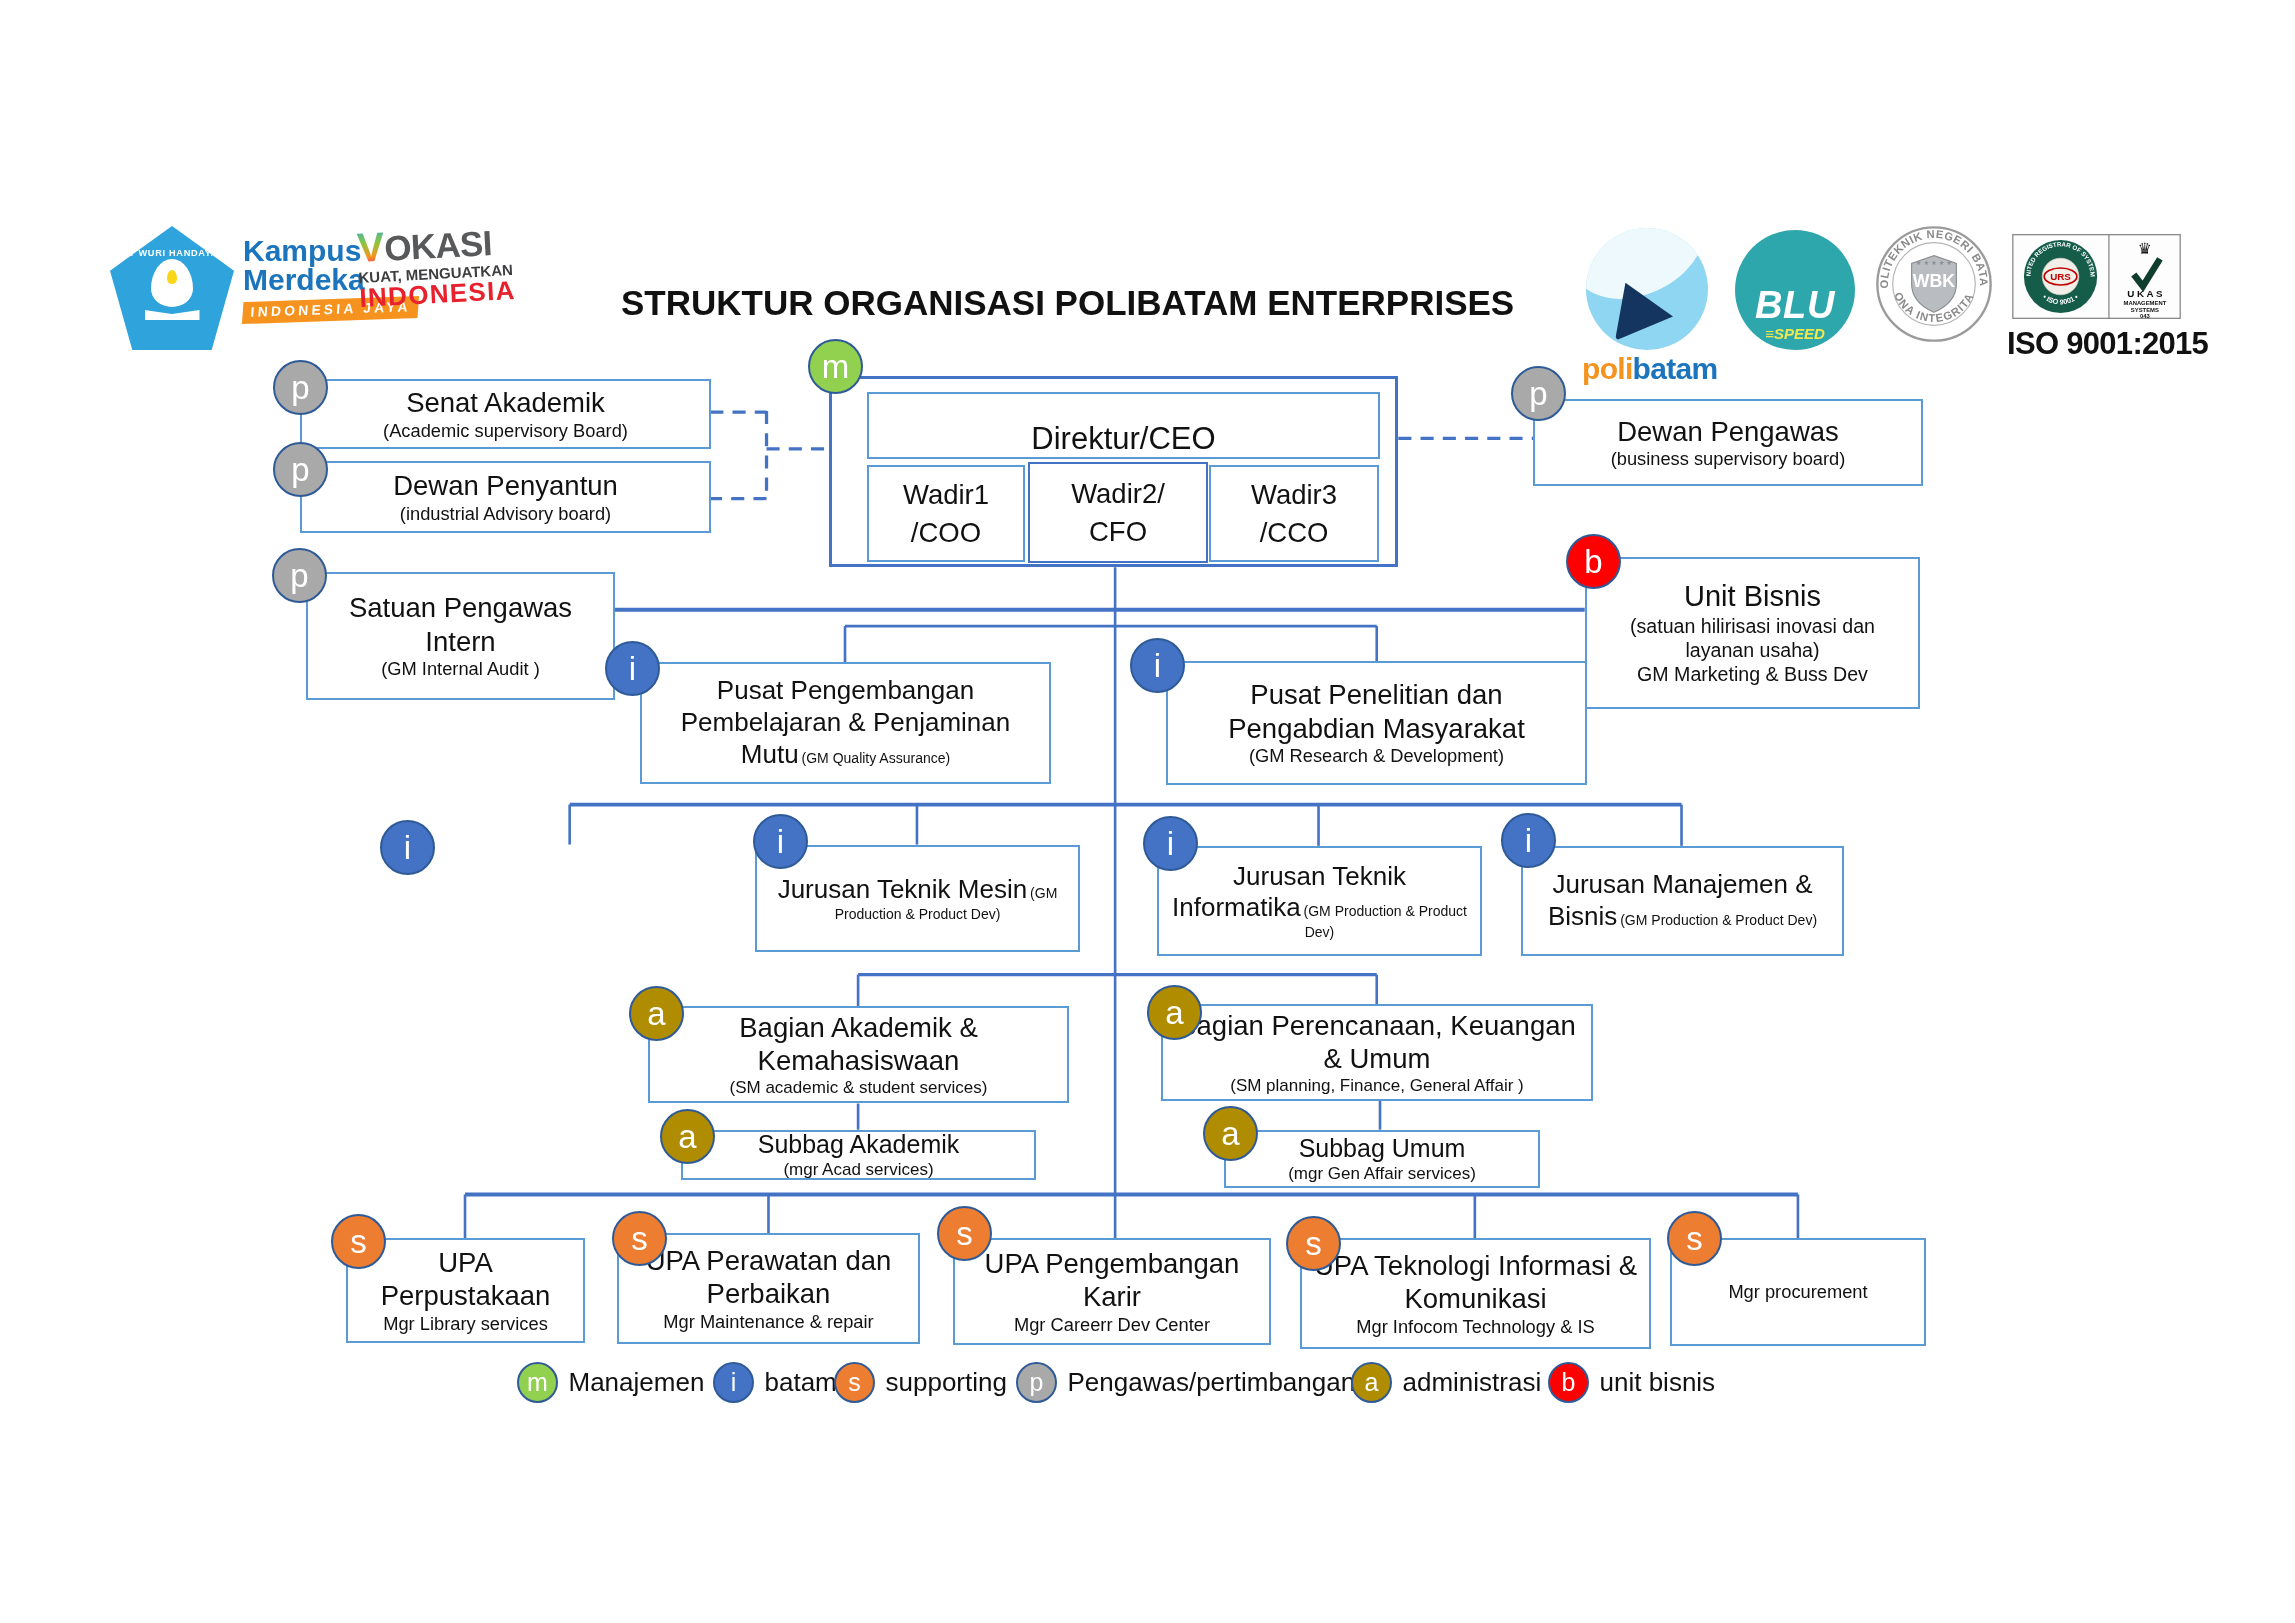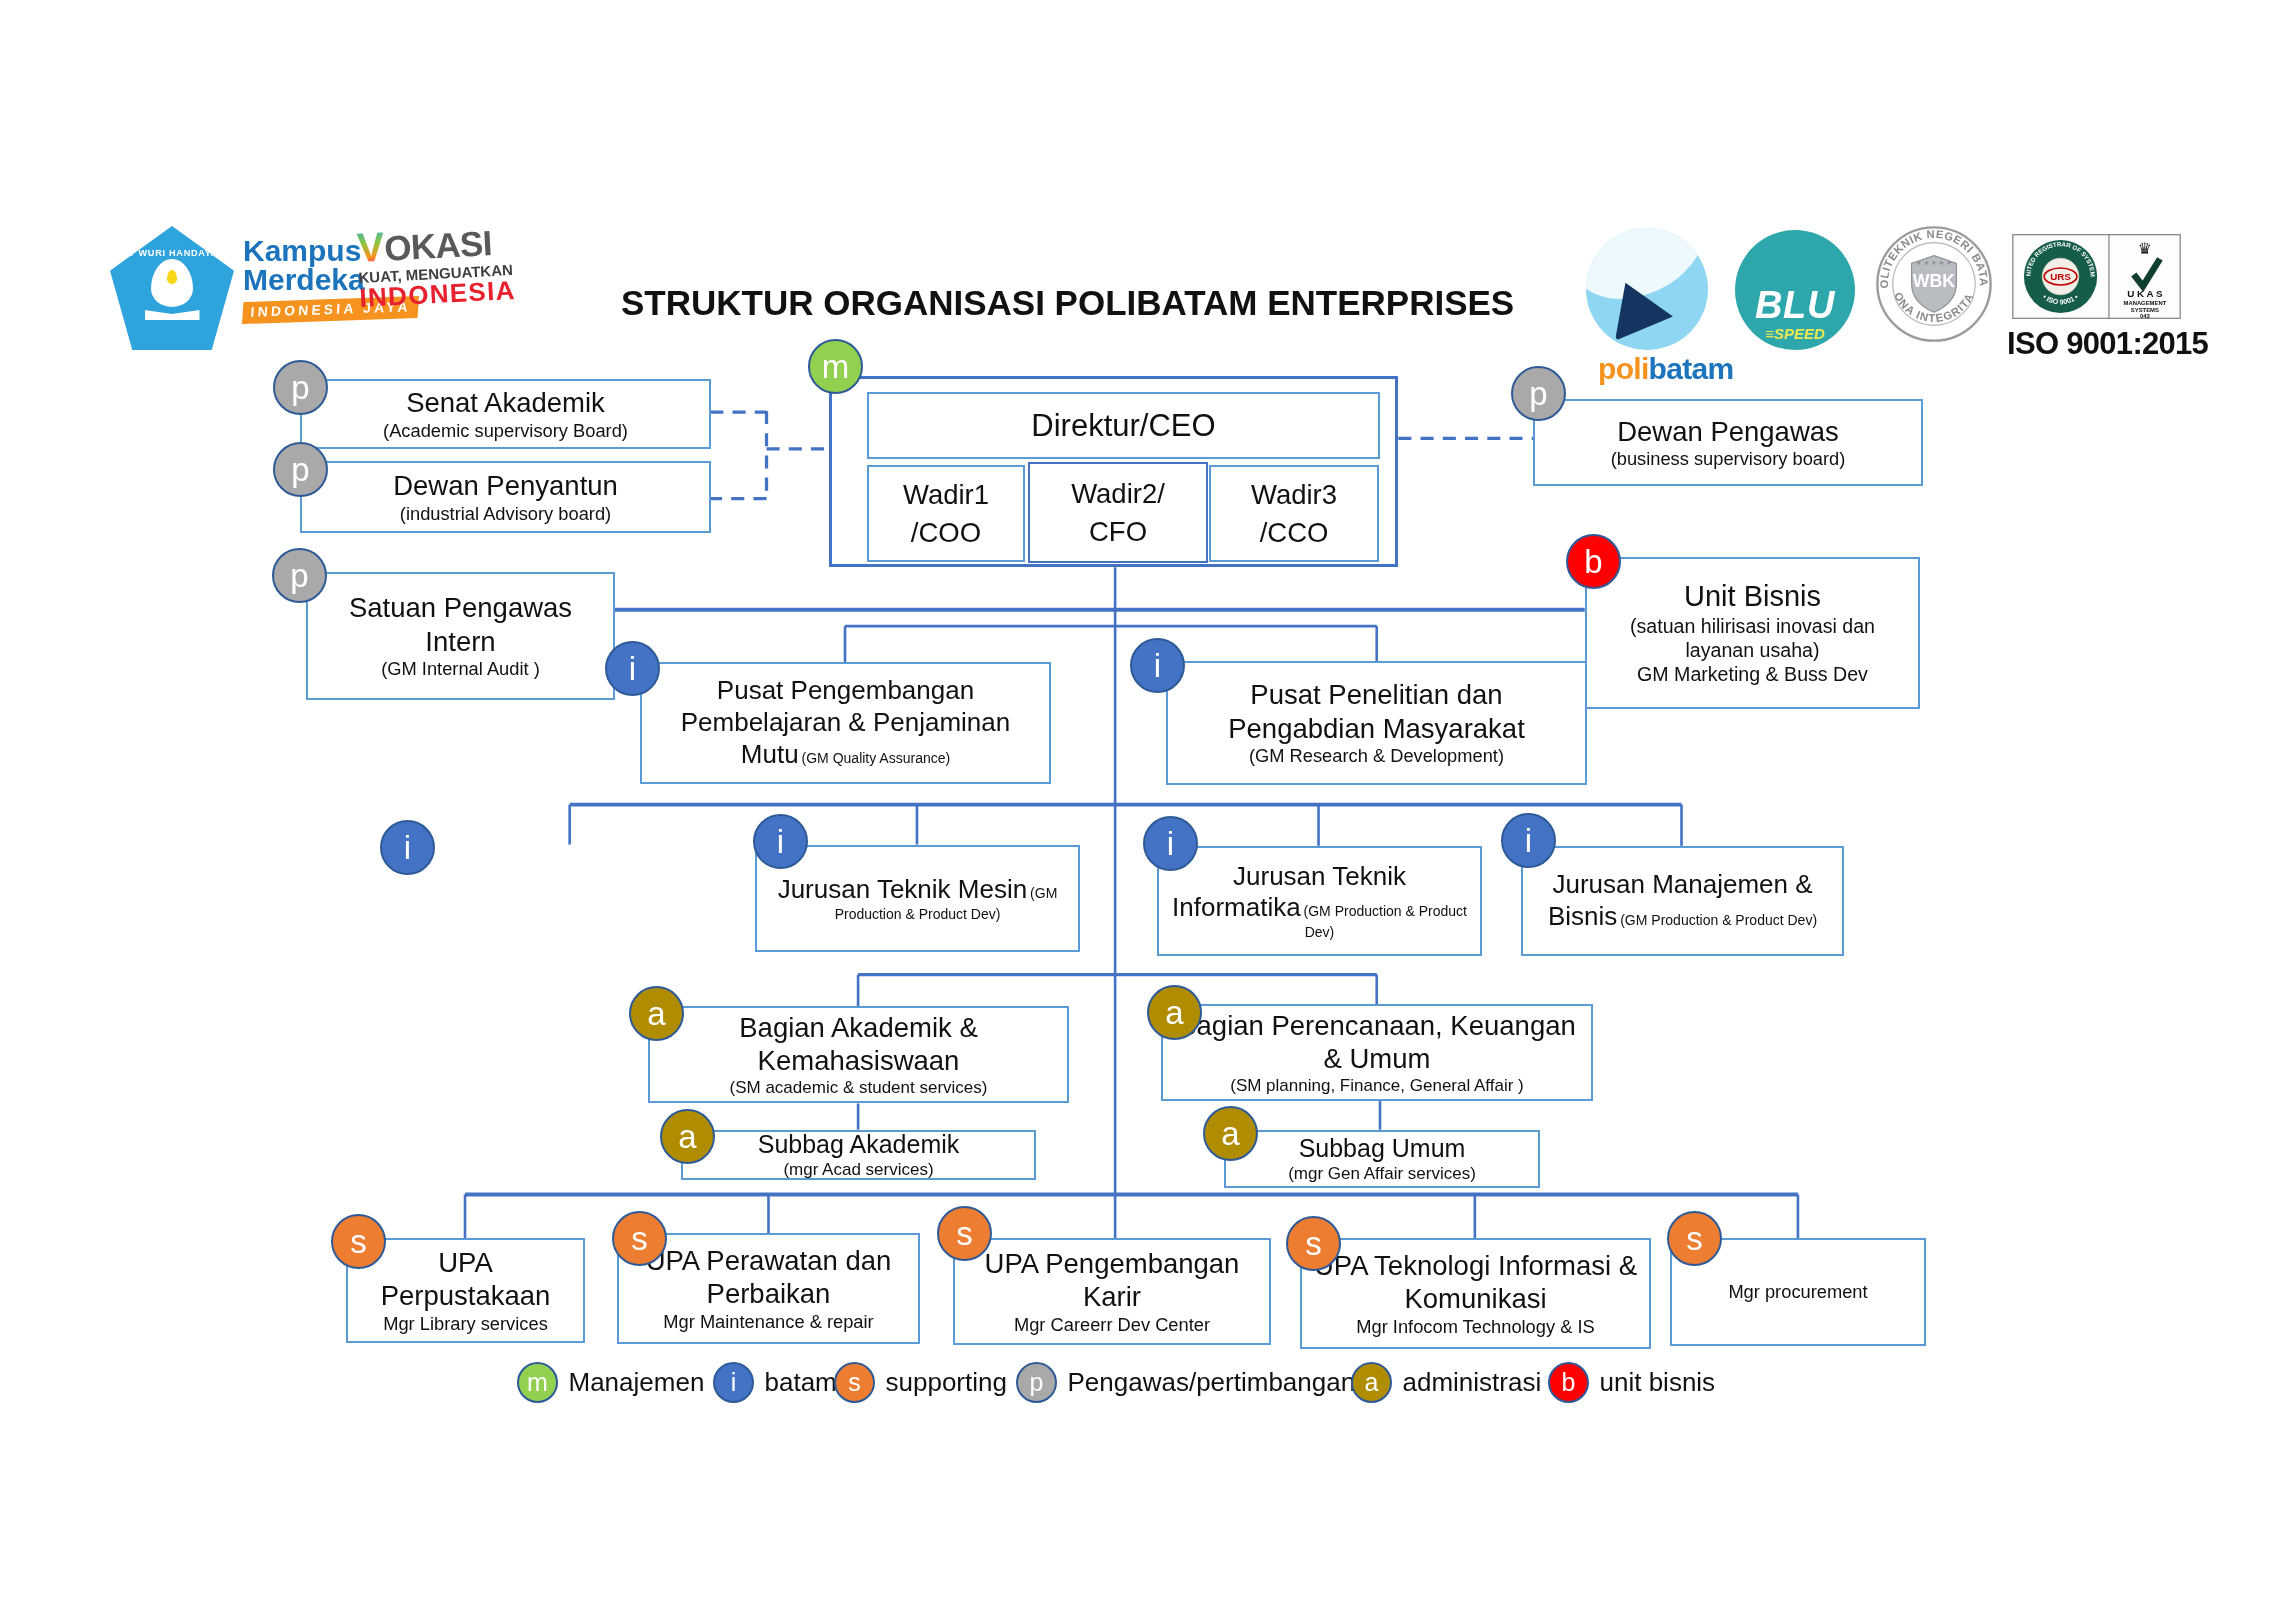--- a/index.html
+++ b/index.html
@@ -19,21 +19,21 @@
   .flow .s{font-size:14px;}
   .subbag .t{font-size:25px;}
   .subbag .s{font-size:17px;}
   .bagian .s{font-size:17px;}
   .bisnis .t{font-size:29px;}
   .bisnis .s{font-size:19.6px;text-align:center;}
   
   .outer{position:absolute;border:3.3px solid #4472C4;background:#fff;box-sizing:border-box;z-index:2;}
   .inner{position:absolute;background:#fff;border:2.6px solid #5B9BD5;box-sizing:border-box;
          display:flex;flex-direction:column;align-items:center;justify-content:center;text-align:center;}
-  .ceo{font-size:31px;}
+  .ceo{font-size:31px;justify-content:flex-end;}
   .wadir{font-size:27.5px;line-height:1.35;}
   
   .badge{position:absolute;width:55px;height:55px;border-radius:50%;border:2.6px solid #2E5B97;
          color:#fff;display:flex;align-items:center;justify-content:center;font-size:33px;
          box-sizing:border-box;z-index:3;}
   
   .lg{position:absolute;top:1361px;display:flex;align-items:center;gap:10.5px;height:42px;z-index:2;}
   .lg .c{width:41px;height:41px;border-radius:50%;border:2px solid #2E5B97;color:#fff;
          display:flex;align-items:center;justify-content:center;font-size:25px;box-sizing:border-box;}
   .lg .l{font-size:26px;}
@@ -60,21 +60,21 @@
           background:linear-gradient(180deg,#29ABE2 0%,#8CC63F 40%,#F7941E 70%,#EC008C 100%);
           -webkit-background-clip:text;background-clip:text;color:transparent;}
   .vok .rest{font-size:35px;font-weight:900;color:#58595B;letter-spacing:-0.7px;}
   .vok .l2{font-size:15px;font-weight:800;color:#3E3E40;margin-top:1.3px;}
   .vok .l3{font-size:26px;font-weight:900;color:#E8212E;letter-spacing:1.3px;}
   .pb-circle{left:1586px;top:228px;width:122px;height:122px;border-radius:50%;background:#8FD6F2;overflow:hidden;}
   .pb-circle::before{content:"";position:absolute;left:-19.6px;top:-39px;width:144px;height:105px;
           background:#fff;border-radius:50%;transform:rotate(-28deg);opacity:0.85;}
   .pb-circle::after{content:"";position:absolute;left:29px;bottom:9.2px;width:58px;height:58px;
           background:#14355F;clip-path:polygon(18% 0,100% 58%,0 100%);border-radius:6.5px;}
-  .pb-text{left:1582px;top:352px;font-size:30px;font-weight:700;letter-spacing:-0.7px;margin-left:16px;}
+  .pb-text{left:1582px;top:352px;font-size:30px;font-weight:700;letter-spacing:-0.7px;}
   .pb-text .p1{color:#F6921E;}
   .pb-text .p2{color:#1C75BC;}
   .blu{left:1735px;top:230px;width:120px;height:120px;border-radius:50%;background:#2EA7AC;
        display:flex;flex-direction:column;align-items:center;justify-content:center;line-height:1;}
   .blu .b1{color:#fff;font-size:38px;font-weight:800;font-style:italic;letter-spacing:0.7px;margin-top:47px;}
   .blu .b2{color:#EFE94E;font-size:15px;font-weight:800;font-style:italic;margin-top:2.6px;}
   .wbk{left:1875px;top:225px;}
   .urs{left:2012px;top:234px;}
   .iso{left:2007px;top:326px;width:183px;text-align:center;font-size:31px;font-weight:800;
        letter-spacing:-0.7px;white-space:nowrap;}

